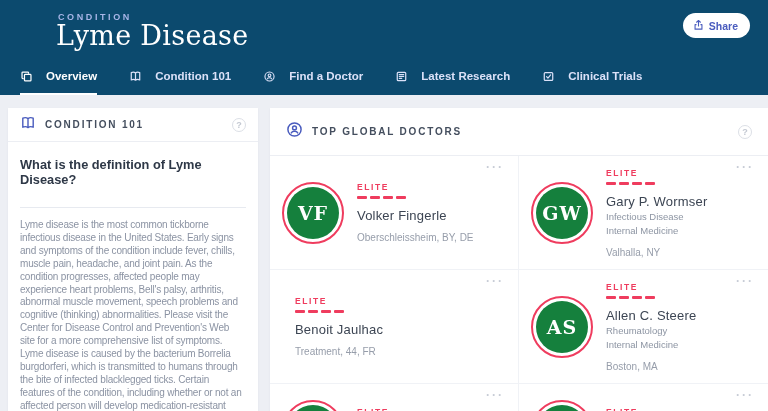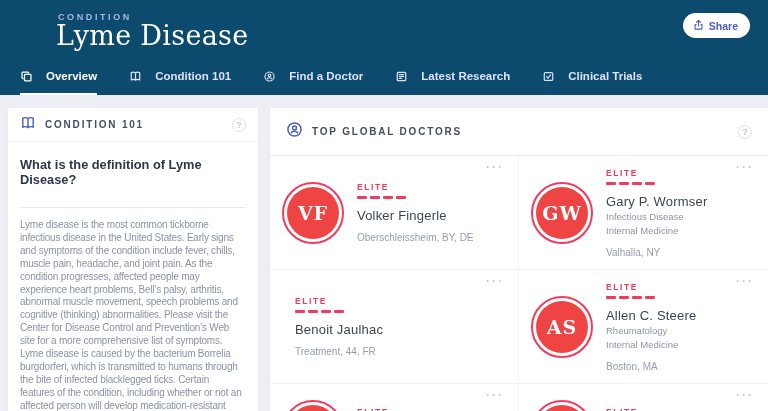--- a/index.html
+++ b/index.html
@@ -47,21 +47,21 @@
   .doc-grid { display:grid; grid-template-columns:249px 249px; }
   .cell { position:relative; height:114px; display:flex; align-items:center;
     padding:0 16px 0 12px; border-bottom:1px solid #f0f2f6; }
   .cell:nth-child(odd) { border-right:1px solid #f0f2f6; }
   .cell.partial { align-items:flex-start; padding-top:16px; border-bottom:none; }
   .dots { position:absolute; top:4px; right:14px; color:#c7ccd6; font-weight:bold;
     font-size:12px; letter-spacing:2px; cursor:pointer; }
   .dots::before { content:"···"; }
   .ring { width:62px; height:62px; border:2px solid #ef3c5e; border-radius:50%;
     padding:3px; flex:0 0 auto; }
-  .disc { width:100%; height:100%; border-radius:50%; background:#ef4444; color:#fff;
+  .disc { width:100%; height:100%; border-radius:50%; background:#15803d; color:#fff;
     display:flex; align-items:center; justify-content:center;
     font-family:"DejaVu Serif", serif; font-weight:bold; font-size:19px; letter-spacing:1px; }
   .info { margin-left:13px; }
   .cell.partial .info { margin-top:7px; }
   .elite { color:#ef3c5e; font-size:8.5px; font-weight:bold; letter-spacing:1.6px; }
   .ebar { display:flex; gap:3px; margin:4px 0 9px; }
   .ebar i { width:10px; height:3px; background:#ef3c5e; border-radius:1px; }
   .dname { font-size:13px; font-weight:normal; color:#3c4553; letter-spacing:.2px;
     cursor:pointer; }
   .spec { font-size:9.5px; color:#8d95a3; line-height:12.5px; margin-top:2px; }

